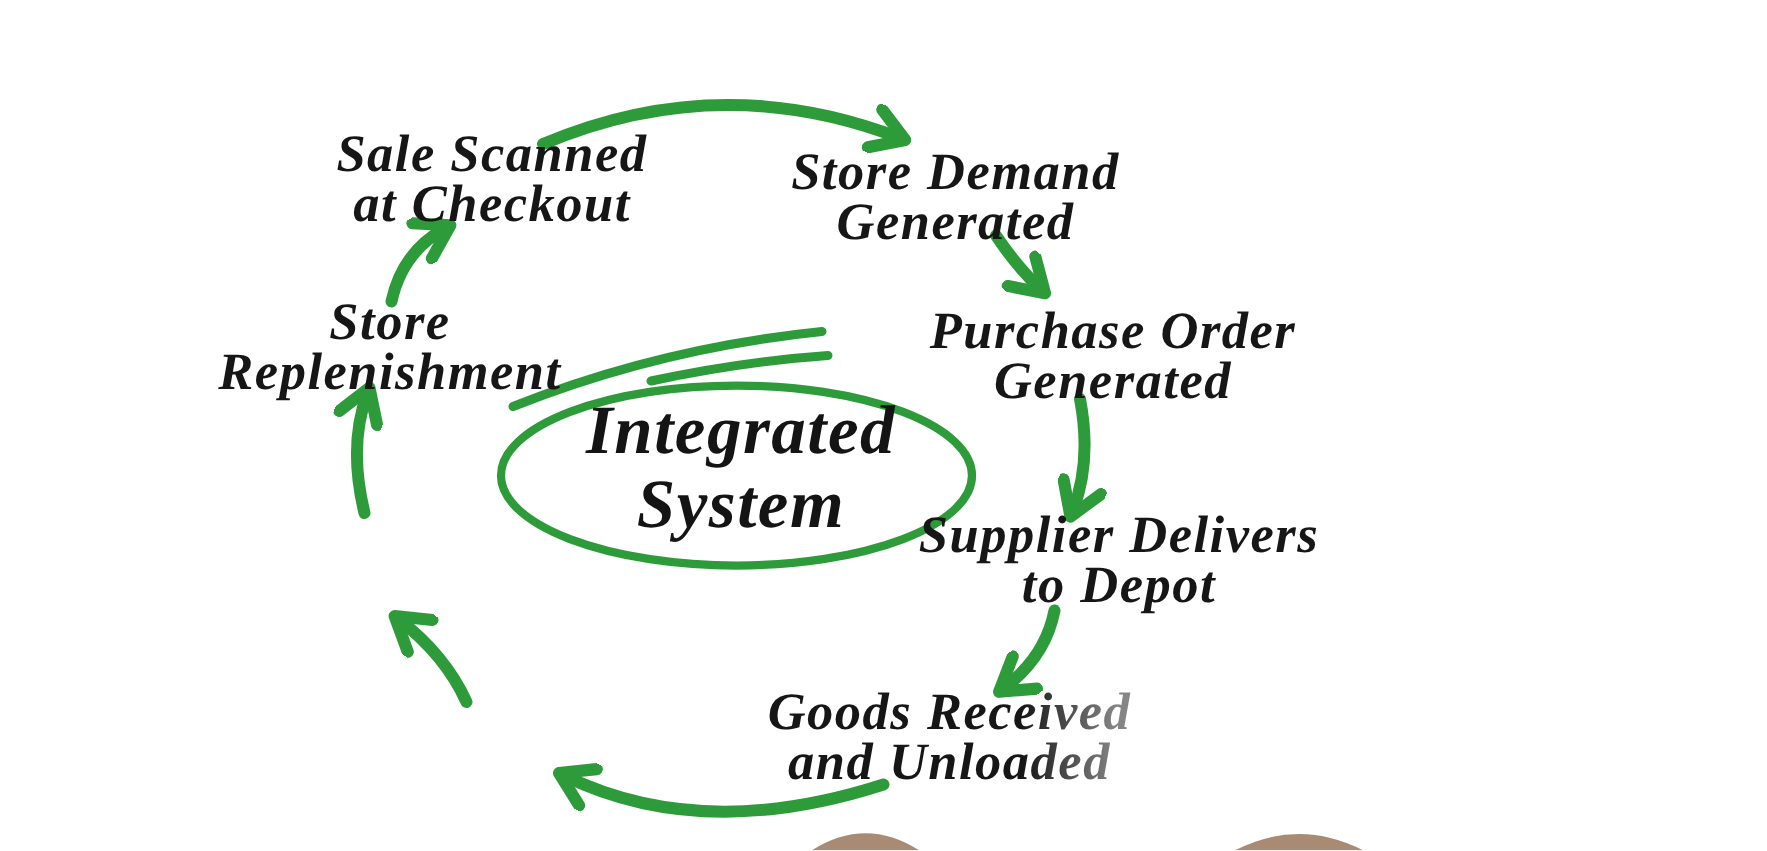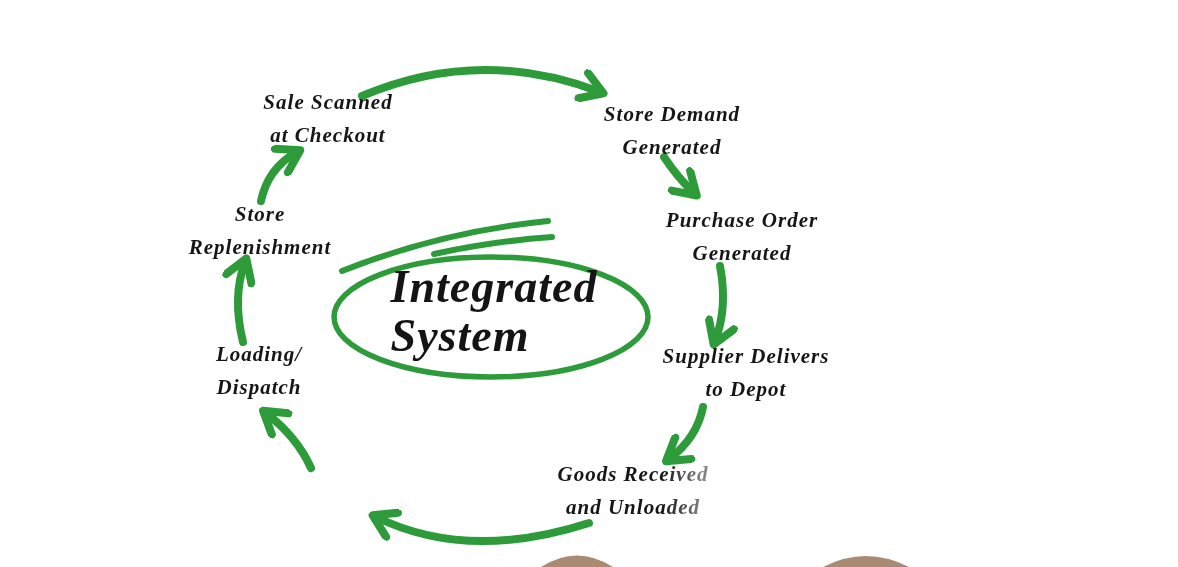--- a/index.html
+++ b/index.html
@@ -15,30 +15,30 @@
     position: absolute;
     left: 0; top: 0;
     width: 1178px; height: 567px;
   }
   .step-label {
     position: absolute;
     transform: translateX(-50%);
     text-align: center;
     font-style: italic;
     font-weight: 700;
-    font-size: 21px;
+    font-size: 35px;
     line-height: 33px;
     letter-spacing: 1px;
     color: #161616;
     white-space: pre-line;
   }
   .center-label {
     position: absolute;
     transform: translateX(-50%);
-    text-align: left;
+    text-align: center;
     font-style: italic;
     font-weight: 700;
     font-size: 46px;
     line-height: 49px;
     letter-spacing: 1px;
     color: #141414;
     white-space: pre-line;
   }
   .fade-text { color: #161616; }
   @supports (-webkit-background-clip: text) {
@@ -77,35 +77,33 @@
     <path d="M 243,342 Q 232,297 245,262" class="green-stroke" stroke-width="8" marker-end="url(#ah)"></path>
     <path d="M 261,201 Q 268,168 297,152" class="green-stroke" stroke-width="8" marker-end="url(#ah)"></path>
 
     <path class="finger" d="M 541,567 Q 577,544 613,567 Z"></path>
     <path class="finger" d="M 823,567 Q 866,545 909,567 Z"></path>
   </svg>
 
   <div class="step-label" style="left:328px; top:86px;">Sale Scanned
 at Checkout</div>
 
-  <div class="step-label" style="left:637px; top:98px;margin-left:35px;">Store Demand
+  <div class="step-label" style="left:637px; top:98px;">Store Demand
 Generated</div>
 
   <div class="step-label" style="left:742px; top:204px;">Purchase Order
 Generated</div>
 
   <div class="step-label" style="left:746px; top:340px;">Supplier Delivers
 to Depot</div>
 
   <div class="step-label fade-text" style="left:633px; top:458px;">Goods Received
 and Unloaded</div>
 
 
-  <div class="step-label" style="left:259px; top:338px;">Loading/
-Dispatch</div>
 
   <div class="step-label" style="left:260px; top:198px;">Store
 Replenishment</div>
 
   <div class="center-label" style="left:494px; top:262px;">Integrated
 System</div>
 
 </div>
 
 </body></html>

